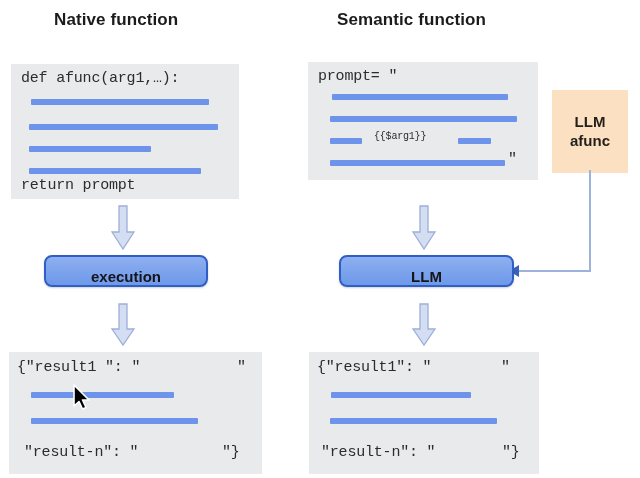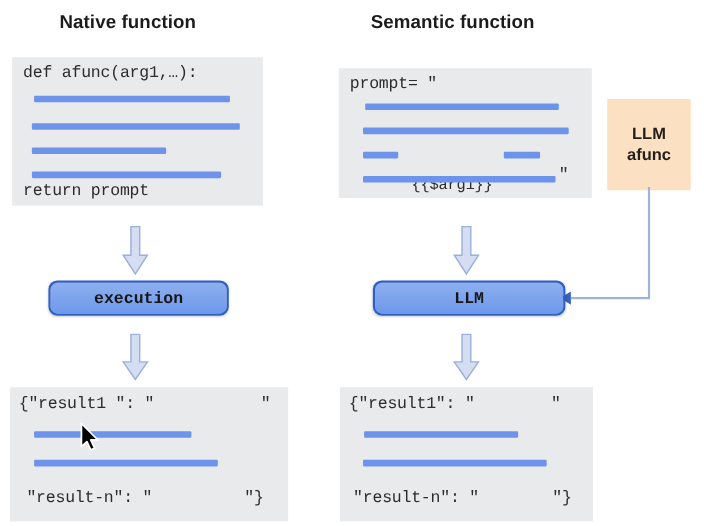--- a/index.html
+++ b/index.html
@@ -44,21 +44,21 @@
     letter-spacing: -0.2px;
   }
   .bar {
     position: absolute;
     height: 6px;
     background: #6d94ea;
     border-radius: 1px;
   }
 
   
-  #panel-native-code { left: 11px; top: 52px; width: 228px; height: 135px; }
+  #panel-native-code { left: 11px; top: 64px; width: 228px; height: 135px; }
   
   #panel-semantic-code { left: 308px; top: 62px; width: 230px; height: 118px; }
   
   #panel-native-result { left: 9px; top: 352px; width: 253px; height: 122px; }
   
   #panel-semantic-result { left: 309px; top: 352px; width: 230px; height: 122px; }
 
   
   #llm-config-box {
     position: absolute;
@@ -79,23 +79,23 @@
   }
 
   
   .proc-box {
     position: absolute;
     background: linear-gradient(180deg, #8fb0f0 0%, #7ba2ec 55%, #6e99ea 100%);
     border: 2px solid #2f5fc4;
     border-radius: 8px;
     box-sizing: border-box;
     display: flex;
-    align-items: center;
+    align-items: flex-end;
     justify-content: center;
-    font-family: Liberation Mono, monospace;
+    font-family: Liberation Sans, sans-serif;
     font-size: 15px;
     font-weight: 600;
     color: #15151a;
     box-shadow: 0 1px 2px rgba(0,0,0,0.18);
   }
   #box-execution { left: 44px;  top: 255px; width: 164px; height: 32px; }
   #box-llm       { left: 339px; top: 255px; width: 175px; height: 32px; }
 
   
   .down-arrow { position: absolute; }
@@ -123,21 +123,21 @@
 
   <div class="code-line" style="left:10px; top:113px;">return prompt</div>
 </div>
 
 <div class="code-panel" id="panel-semantic-code">
   <div class="code-line" style="left:10px; top:6px;">prompt= "</div>
 
   <div class="bar" style="left:24px; top:32px; width:176px;"></div>
   <div class="bar" style="left:22px; top:54px; width:187px;"></div>
   <div class="bar" style="left:22px; top:76px; width:32px;"></div>
-  <div class="code-line" style="left:66px; top:69px; font-size:14px;margin-top:30px;">{{$arg1}}</div>
+  <div class="code-line" style="left:66px; top:69px; font-size:10px;">{{$arg1}}</div>
   <div class="bar" style="left:150px; top:76px; width:33px;"></div>
   <div class="bar" style="left:22px; top:98px; width:175px;"></div>
   <div class="code-line" style="left:200px; top:89px;">"</div>
 </div>
 
 <div id="llm-config-box">
   <span>LLM</span>
   <span>afunc</span>
 </div>
 

